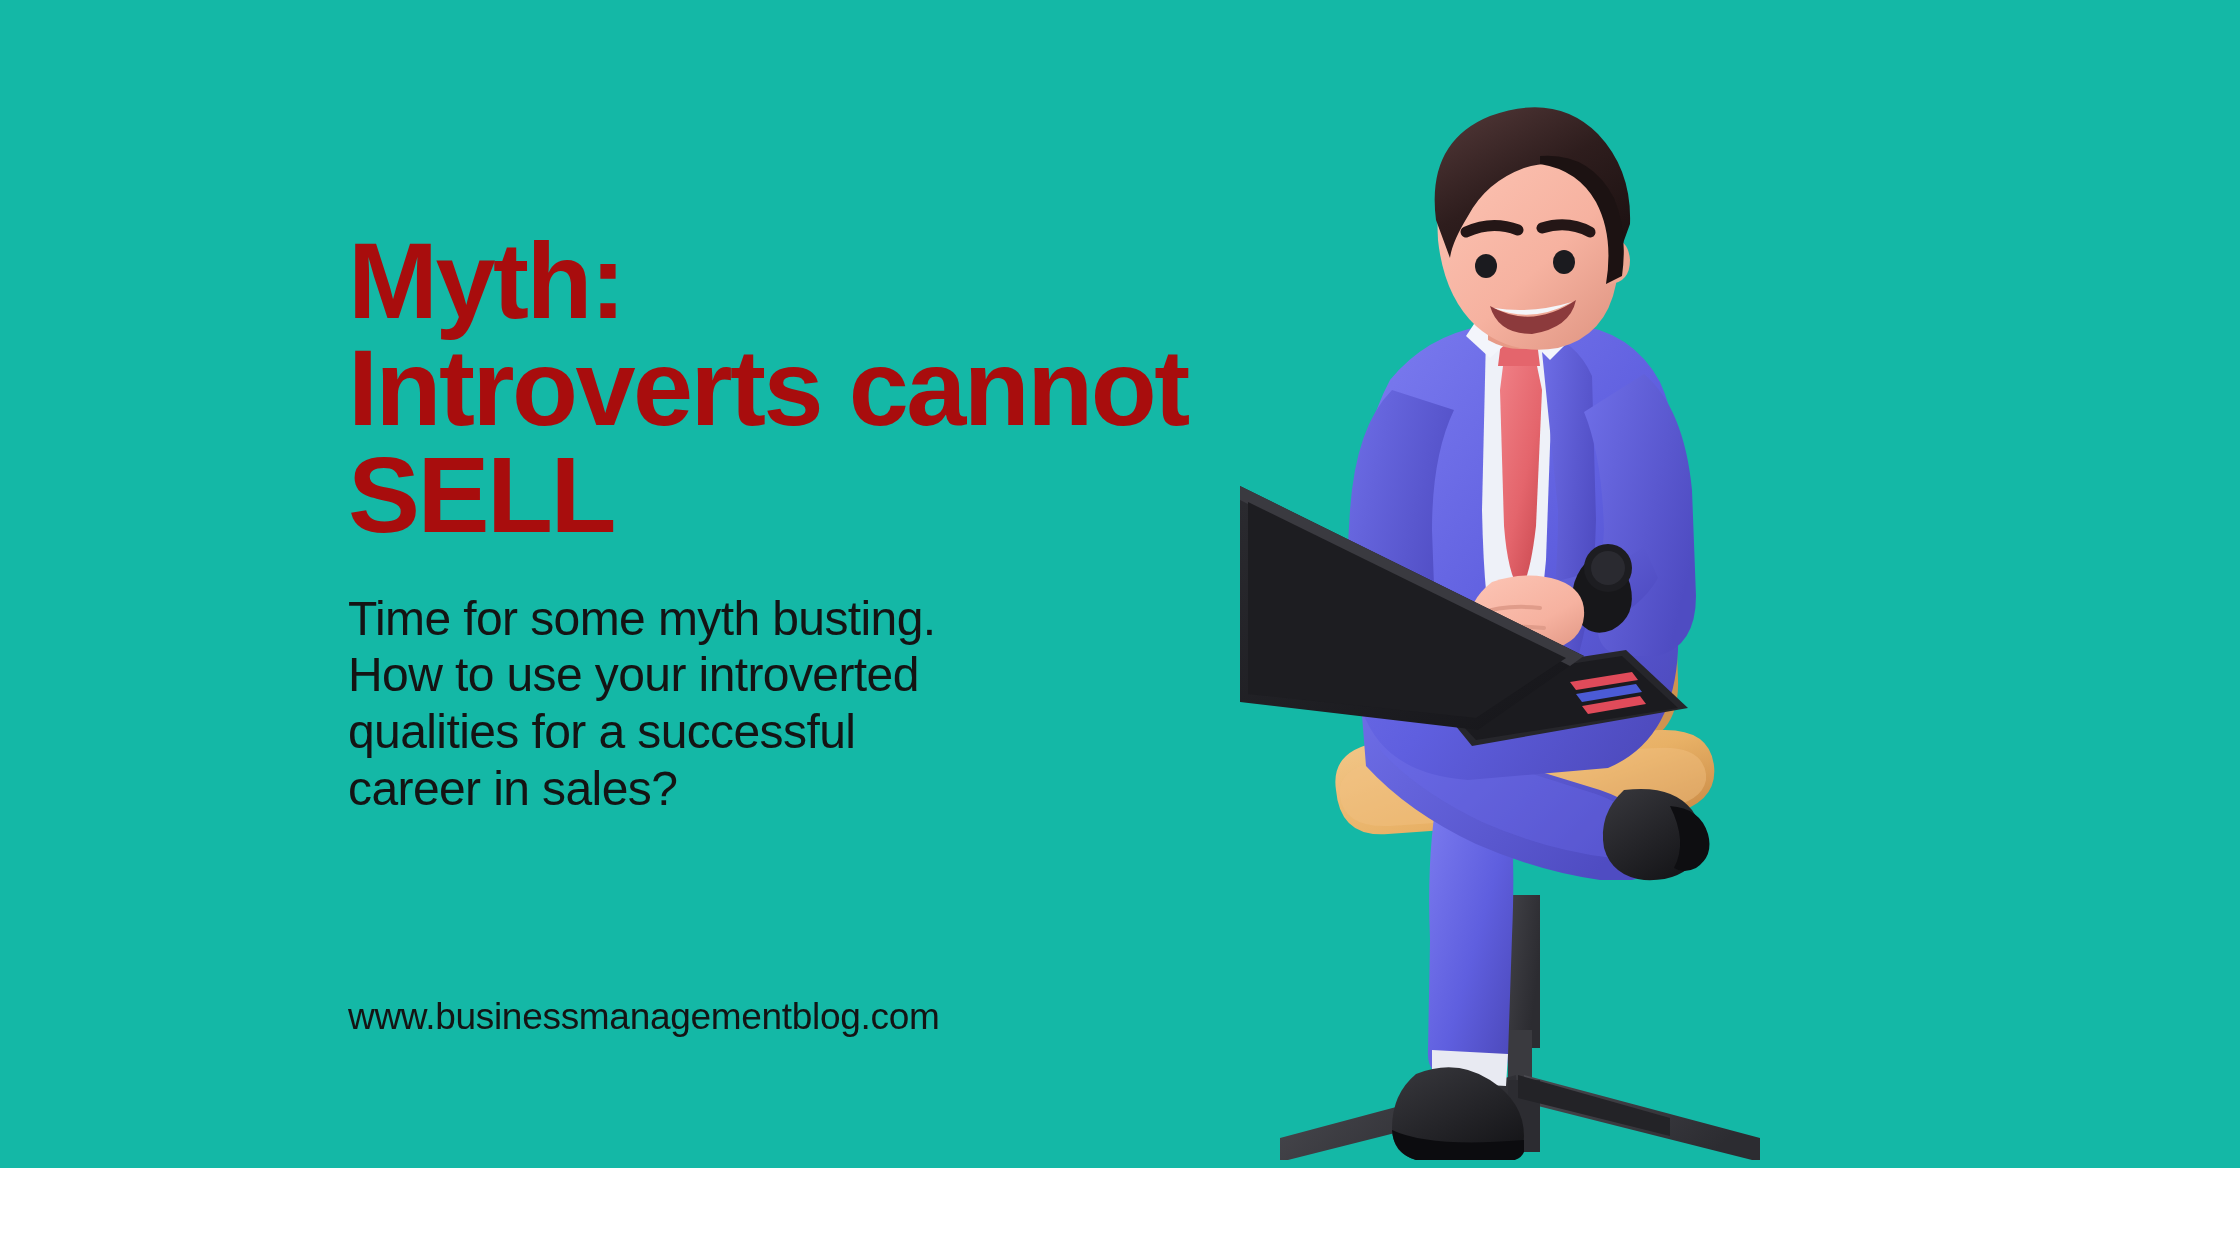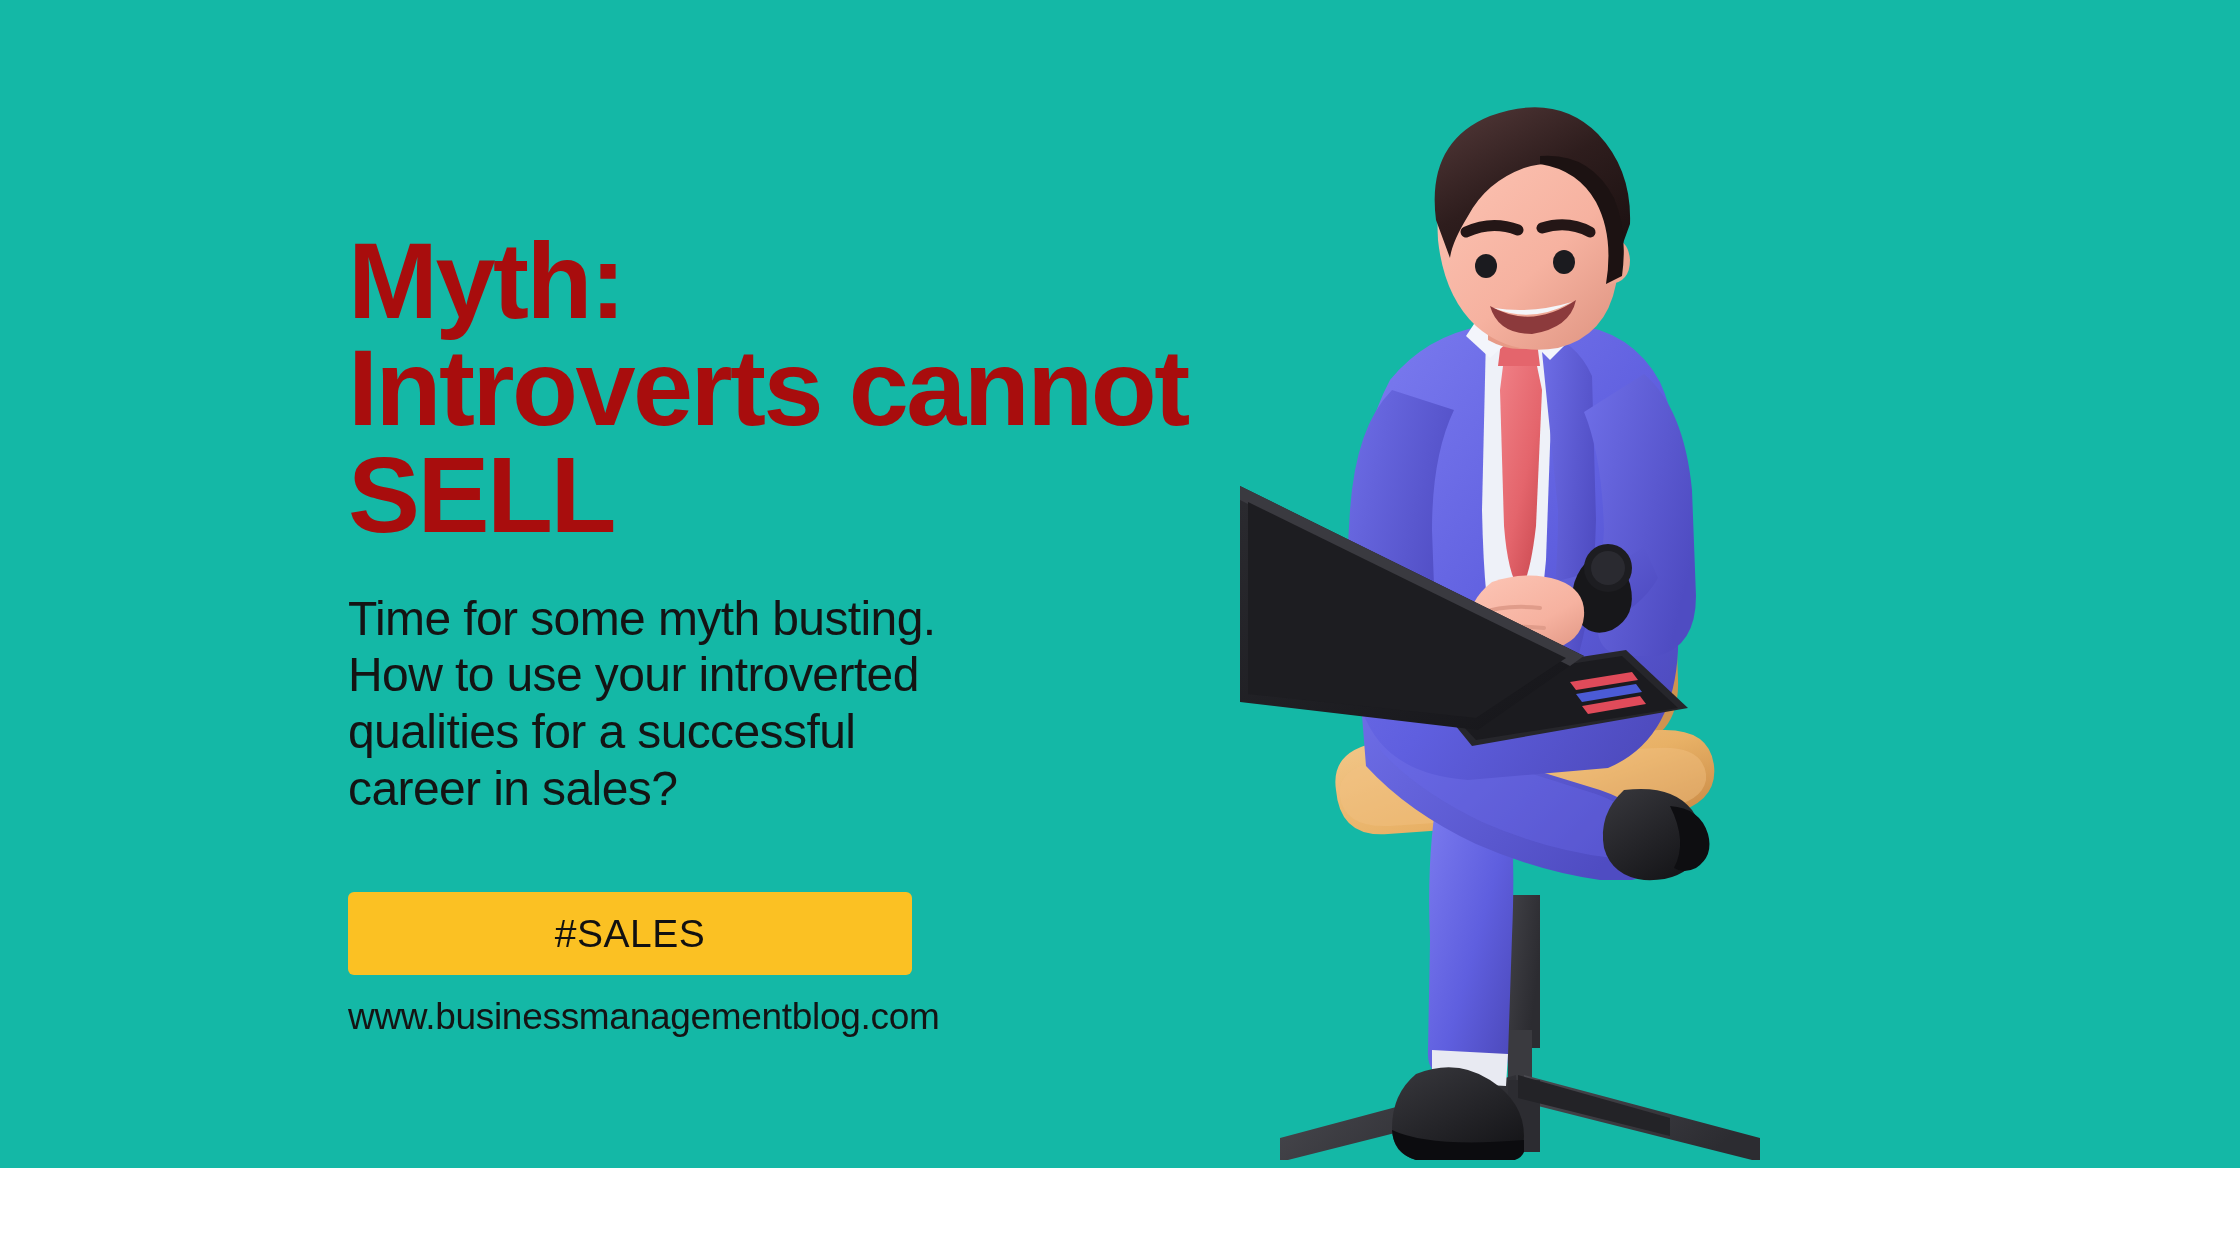--- a/index.html
+++ b/index.html
@@ -94,23 +94,20 @@
   <div class="text-block">
     <h1 class="headline">Myth:
 Introverts cannot
 SELL</h1>
     <p class="subhead">Time for some myth busting.
 How to use your introverted
 qualities for a successful
 career in sales?</p>
   </div>
 
-  <div class="badge">
-    <span class="badge-label">#SALES</span>
-  </div>
 
   <div class="site-url">www.businessmanagementblog.com</div>
 
   <div class="illustration">
     <svg viewBox="0 0 560 1070" xmlns="http://www.w3.org/2000/svg" aria-hidden="true">
       <defs>
         <linearGradient id="gSuit" x1="0" y1="0" x2="1" y2="1">
           <stop offset="0%" stop-color="#7d7df0"></stop>
           <stop offset="55%" stop-color="#5f5fdf"></stop>
           <stop offset="100%" stop-color="#4a46b6"></stop>

